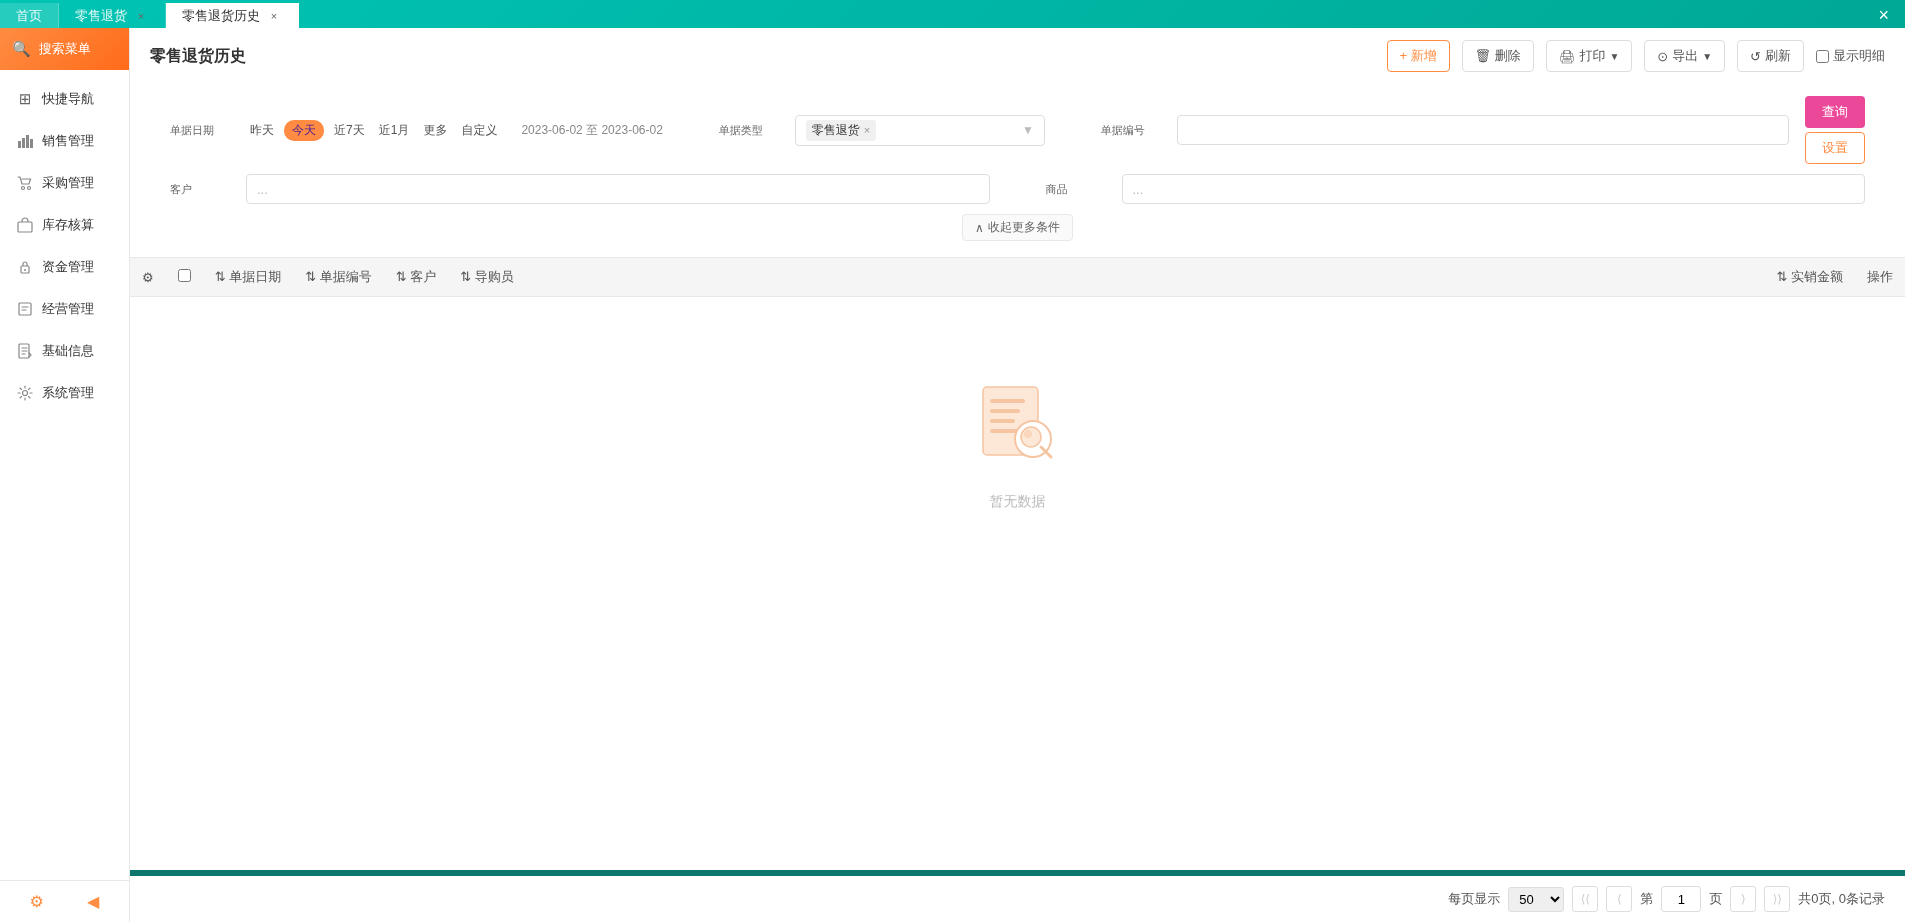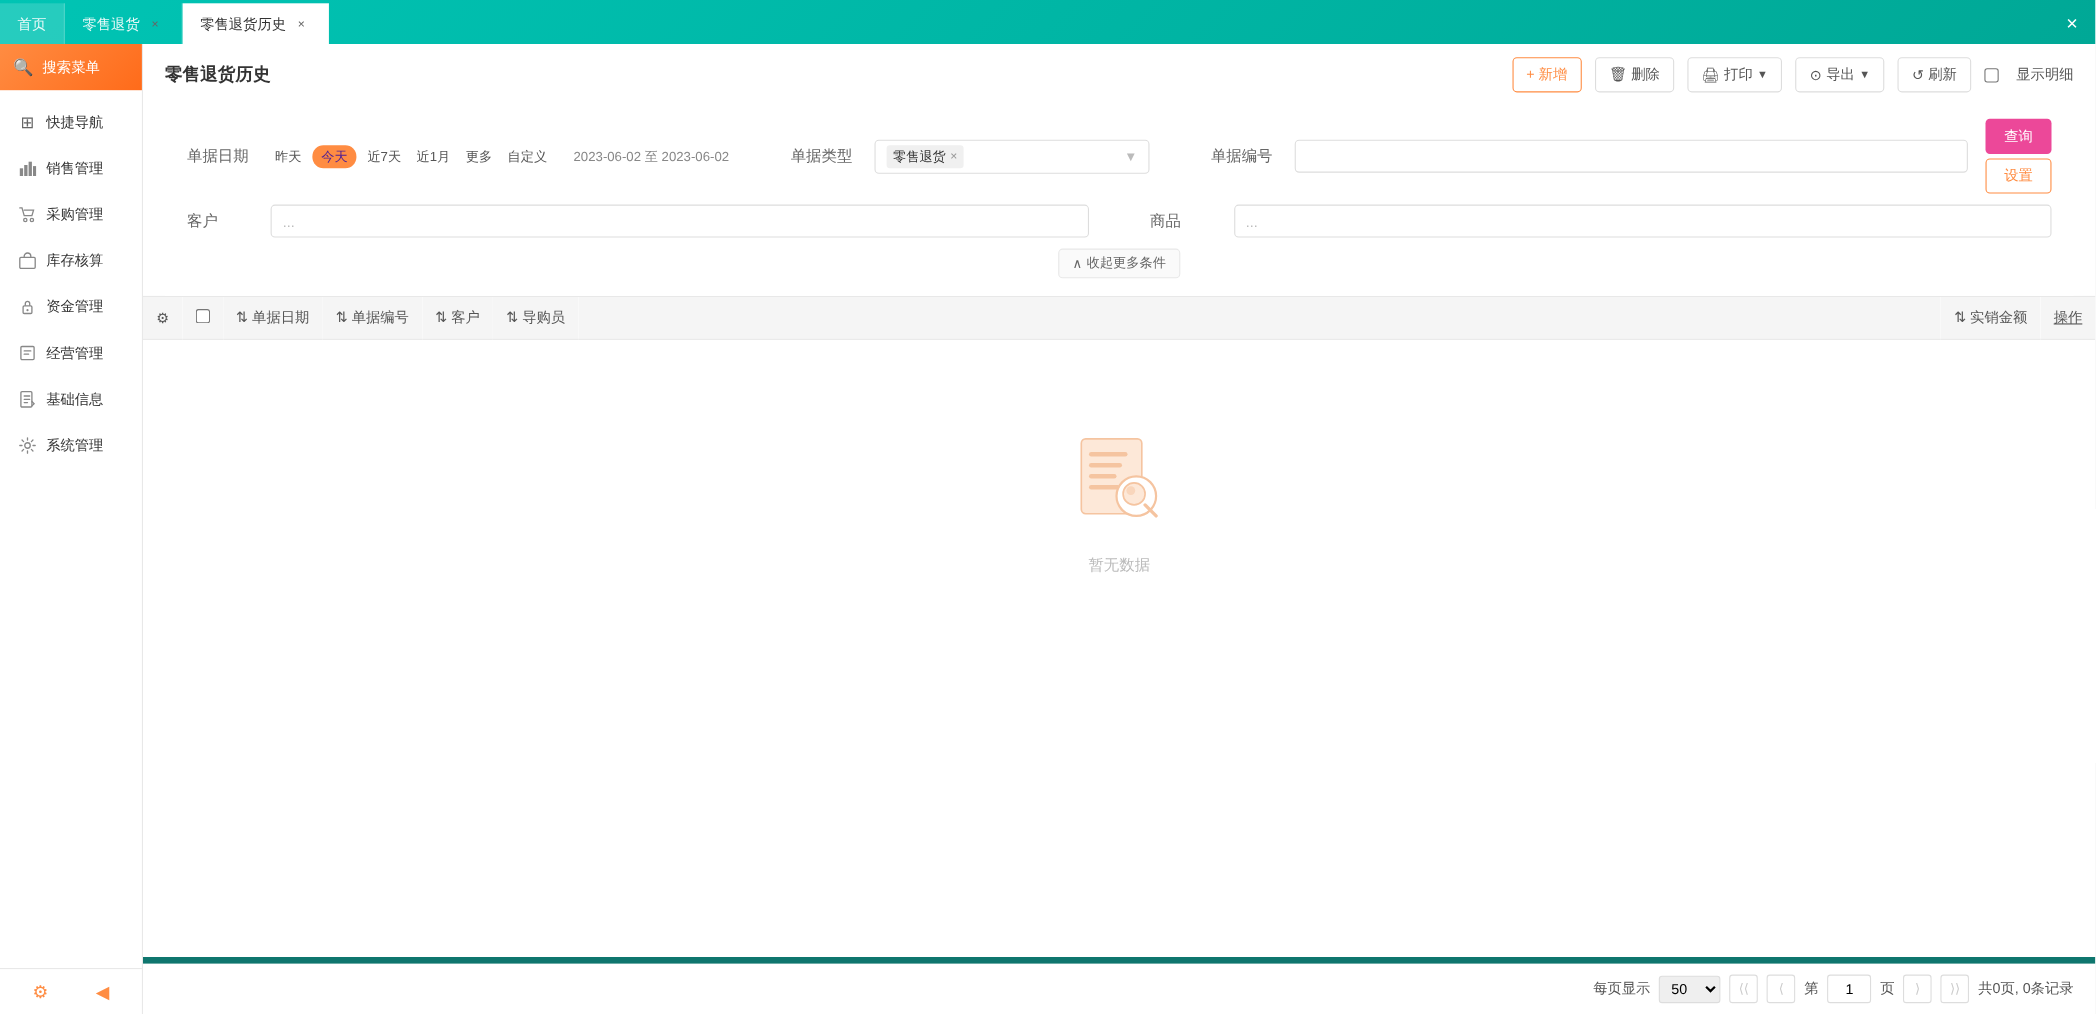--- a/index.html
+++ b/index.html
@@ -1,20 +1,20 @@
 <!DOCTYPE html>
 <html><head>
   <meta charset="utf-8">
   <style>
     * { box-sizing: border-box; margin: 0; padding: 0; font-family: "Microsoft YaHei", Arial, sans-serif; }
     body { width: 1905px; height: 922px; overflow: hidden; display: flex; flex-direction: column; background: #f5f5f5; }
 
     
     .top-bar {
-      height: 40px;
+      height: 28px;
       background: linear-gradient(135deg, #00c4b4, #00a896);
       display: flex;
       align-items: center;
       padding: 3px 0 0 0;
       flex-shrink: 0;
       position: relative;
     }
     .top-bar-tabs {
       display: flex;
       align-items: stretch;
@@ -193,40 +193,40 @@
       border: 1px solid #ff8c42;
       padding: 6px 16px;
       border-radius: 4px;
       font-size: 13px;
       cursor: pointer;
       height: 32px;
     }
     .checkbox-label {
       display: flex;
       align-items: center;
-      gap: 16px;
+      gap: 4px;
       font-size: 13px;
       color: #555;
       cursor: pointer;
       justify-content: flex-end;
     }
 
     
     .filter-area {
       padding: 12px 20px;
       background: #fff;
     }
     .filter-row {
       display: flex;
       align-items: center;
       gap: 16px;
       margin-bottom: 10px;
     }
     .filter-label {
-      font-size: 14px;
+      font-size: 11px;
       color: #666;
       white-space: nowrap;
       min-width: 60px;
     }
     .filter-date-group {
       display: flex;
       align-items: center;
       gap: 6px;
       flex-wrap: wrap;
     }
@@ -601,21 +601,21 @@
             <th>
               <span>⇅ 客户</span>
             </th>
             <th>
               <span>⇅ 导购员</span>
             </th>
             <th style="width:100%;"></th>
             <th style="text-align:left;">
               <span>⇅ 实销金额</span>
             </th>
-            <th style="text-align:left;text-decoration:underline;">操作</th>
+            <th style="text-align:left;">操作</th>
           </tr>
         </thead>
         <tbody>
         </tbody>
       </table>
 
       <div class="empty-state">
         <svg class="empty-icon" viewBox="0 0 100 100">
 
           <rect x="15" y="10" width="55" height="68" rx="4" fill="#fde8d8" stroke="#f5c4a0" stroke-width="1.5"></rect>

